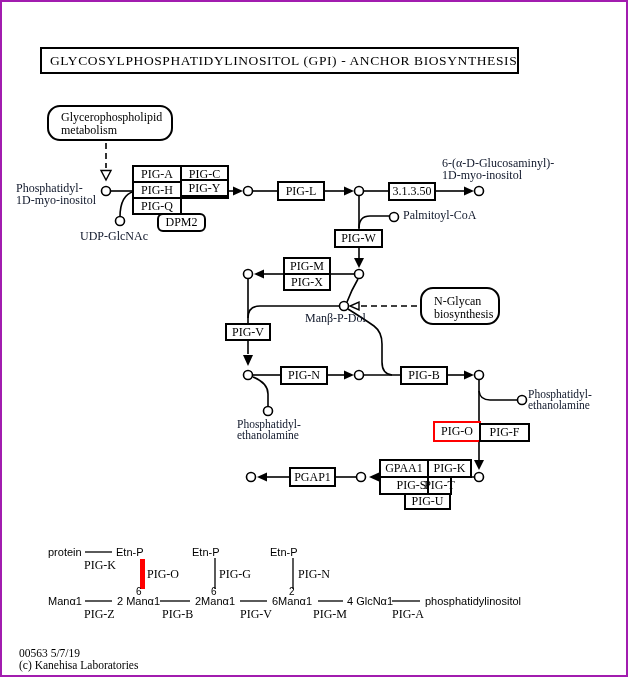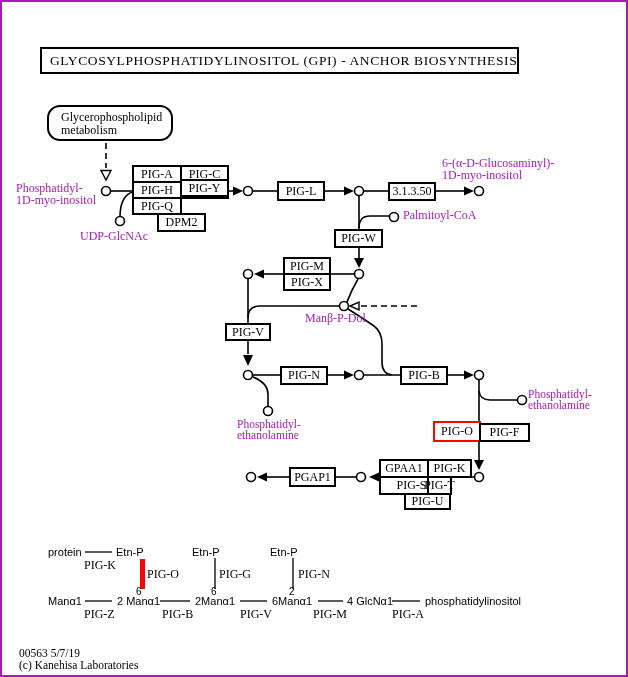--- a/index.html
+++ b/index.html
@@ -26,21 +26,21 @@
   }
   .title {
     position:absolute; box-sizing:border-box;
     border:2px solid #000; background:#fff;
     display:flex; align-items:center; padding-left:8px;
     font:13.5px "Liberation Serif","DejaVu Serif",serif;
     letter-spacing:0.6px; color:#000; white-space:nowrap;
   }
   .lbl {
     position:absolute; font:12px/11.5px "Liberation Serif","DejaVu Serif",serif;
-    color:#a21caf; white-space:nowrap;
+    color:#0f172a; white-space:nowrap;
   }
   .lbl2 { line-height:10.5px; font-size:11.5px; }
   .slbl {
     position:absolute; font:11px "Liberation Sans","DejaVu Sans",sans-serif;
     color:#000; white-space:nowrap;
   }
   .num {
     position:absolute; font:10px "Liberation Sans","DejaVu Sans",sans-serif;
     color:#000;
   }
@@ -144,28 +144,32 @@
     </g>
     <rect x="138" y="557" width="5" height="30" fill="#ff0000"></rect>
   </svg>
 
   <div class="title" style="left:38px; top:45px; width:479px; height:27px;">GLYCOSYLPHOSPHATIDYLINOSITOL (GPI) - ANCHOR BIOSYNTHESIS</div>
 
   <div class="rbox" style="left:45px; top:103px; width:126px; height:36px; padding:4px 0 11px 12px;">
     <div>Glycerophospholipid</div>
     <div>metabolism</div>
   </div>
+  <div class="rbox" style="left:418px; top:285px; width:80px; height:38px; padding:6px 0 0 12px;">
+    <div>N-Glycan</div>
+    <div>biosynthesis</div>
+  </div>
 
   <div class="gbox" style="left:130px; top:163px; width:50px; height:18px;">PIG-A</div>
   <div class="gbox" style="left:178px; top:163px; width:49px; height:18px;">PIG-C</div>
   <div class="gbox" style="left:130px; top:179px; width:50px; height:18px;">PIG-H</div>
   <div class="gbox" style="left:178px; top:179px; width:49px; height:18px;">PIG-P</div>
   <div class="gbox" style="left:130px; top:195px; width:50px; height:18px;">PIG-Q</div>
   <div class="gbox" style="left:178px; top:177px; width:49px; height:18px;">PIG-Y</div>
-  <div class="gbox" style="left:155px; top:211px; width:49px; height:19px;">DPM2</div>
+  <div class="gbox" style="left:155px; top:211px; width:49px; height:19px;border-radius:6px;">DPM2</div>
   <div class="gbox" style="left:275px; top:179px; width:48px; height:20px;">PIG-L</div>
   <div class="gbox" style="left:386px; top:180px; width:48px; height:19px;">3.1.3.50</div>
   <div class="gbox" style="left:332px; top:227px; width:49px; height:19px;">PIG-W</div>
   <div class="gbox" style="left:281px; top:255px; width:48px; height:18px;">PIG-M</div>
   <div class="gbox" style="left:281px; top:271px; width:48px; height:18px;">PIG-X</div>
   <div class="gbox" style="left:223px; top:321px; width:46px; height:18px;">PIG-V</div>
   <div class="gbox" style="left:278px; top:364px; width:48px; height:19px;">PIG-N</div>
   <div class="gbox" style="left:398px; top:364px; width:48px; height:19px;">PIG-B</div>
   <div class="gbox hl" style="left:431px; top:419px; width:48px; height:21px;">PIG-O</div>
   <div class="gbox" style="left:477px; top:421px; width:51px; height:19px;">PIG-F</div>

